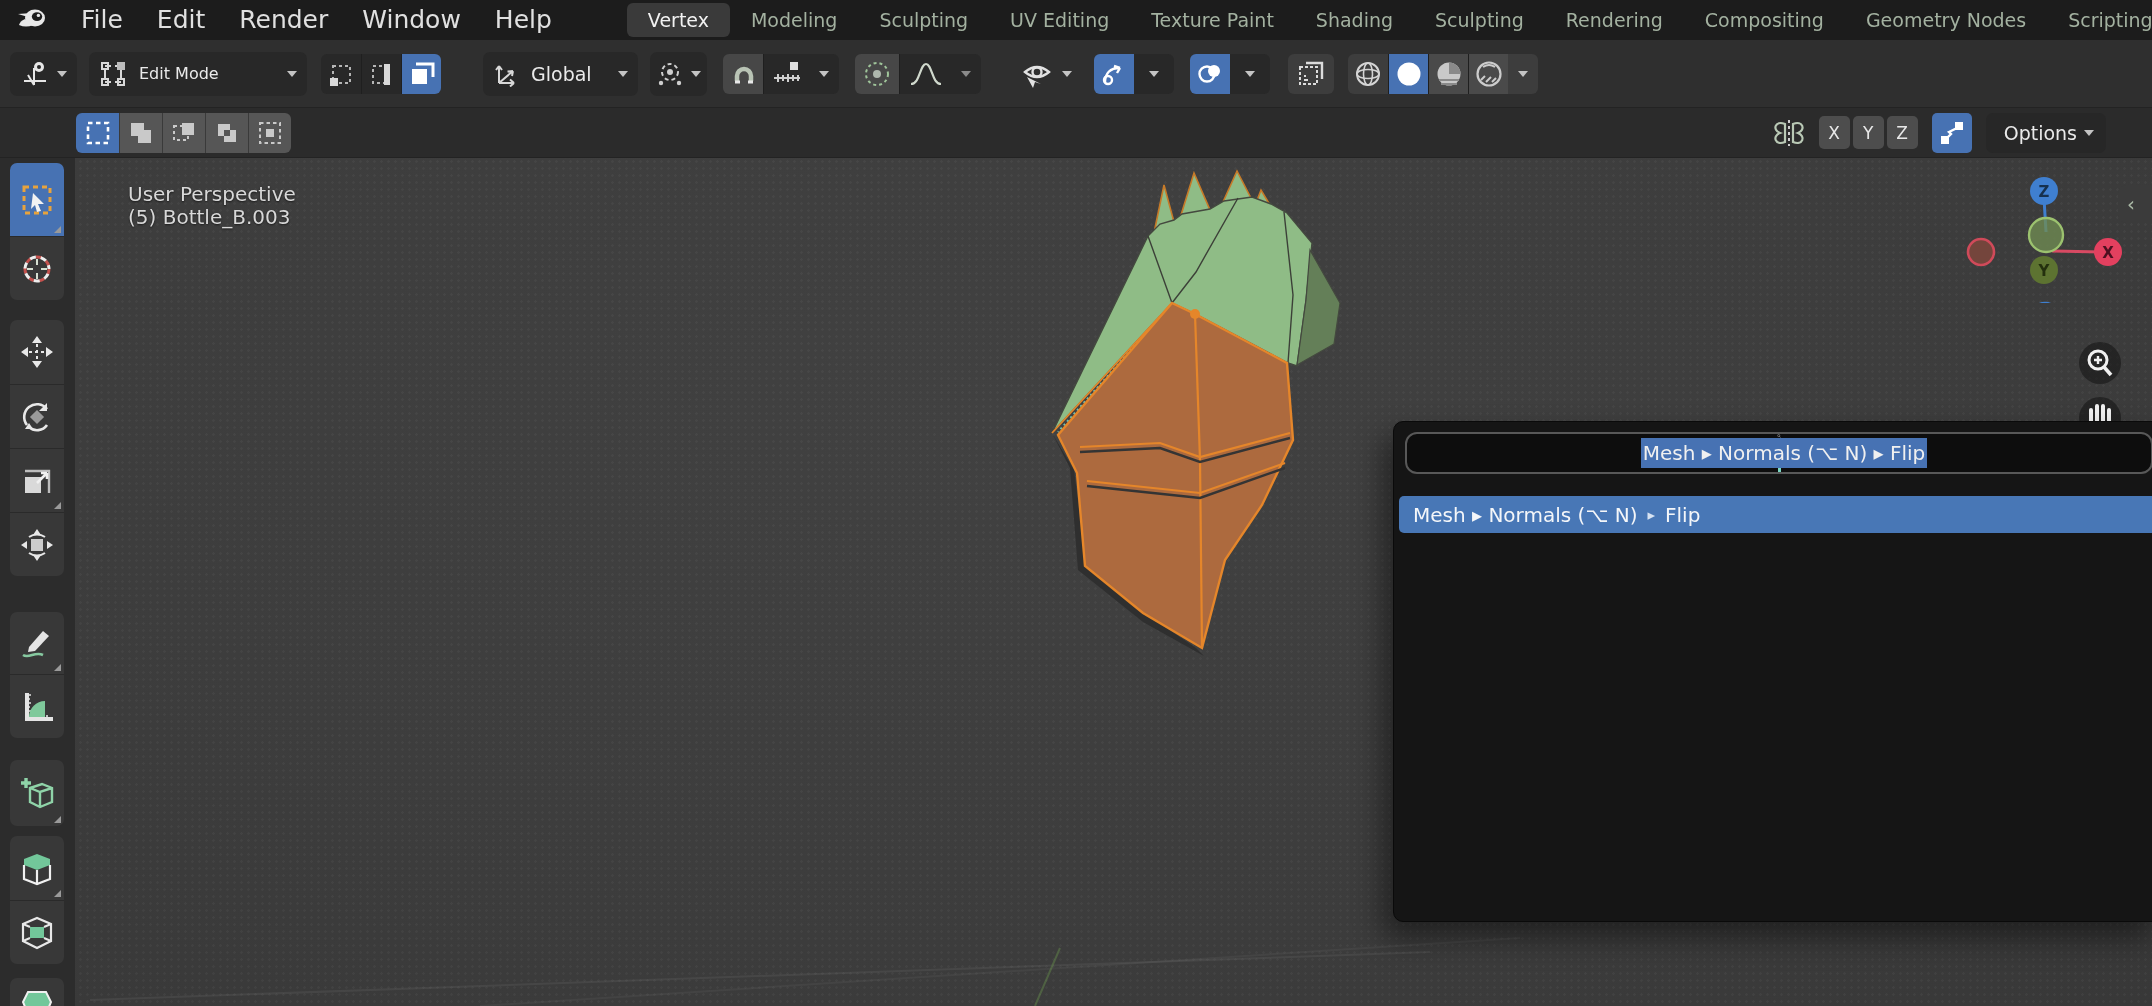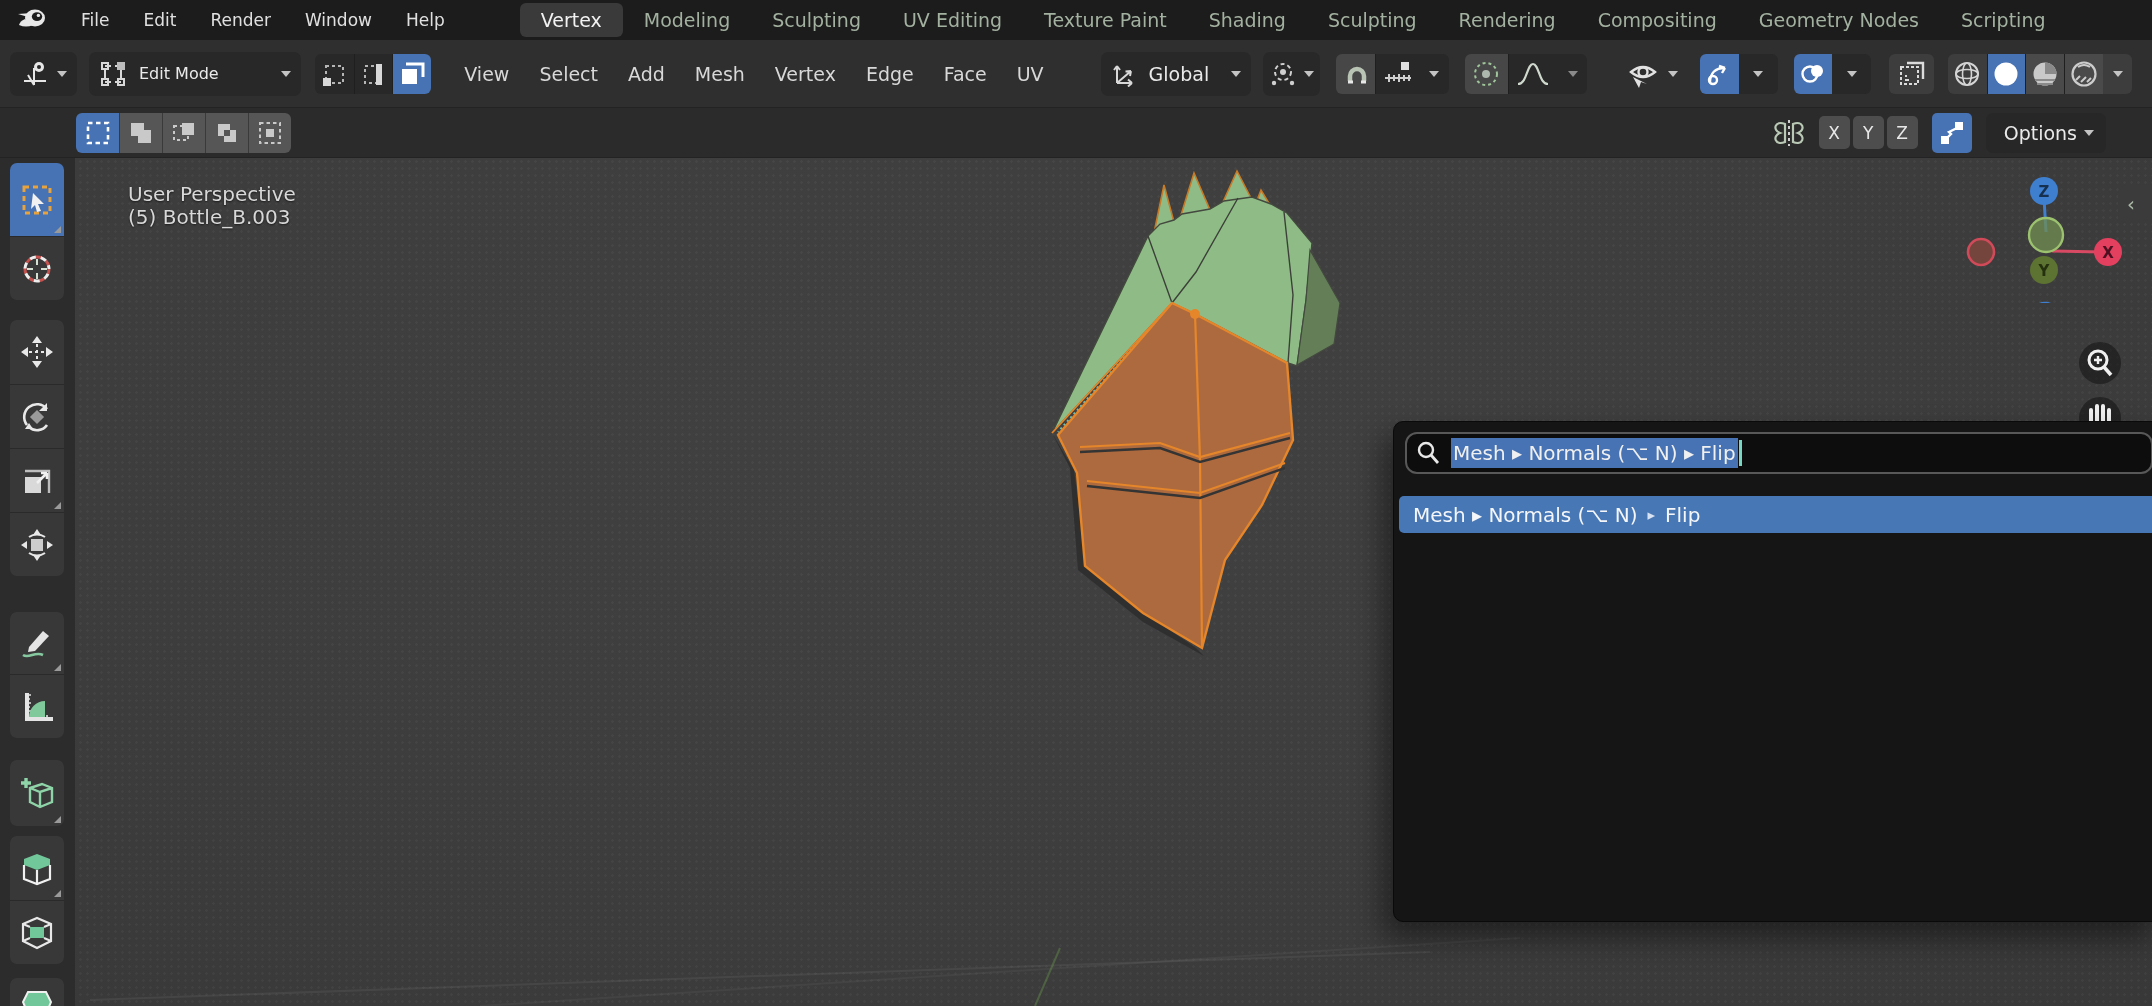--- a/index.html
+++ b/index.html
@@ -4,21 +4,21 @@
 <style>
   * { margin:0; padding:0; box-sizing:border-box; }
   html,body { width:2152px; height:1006px; overflow:hidden; background:#1c1c1c;
     font-family:"DejaVu Sans","Liberation Sans",sans-serif; color:#d8d8d8; }
   .stage { position:relative; width:2152px; height:1006px; }
 
   
   .topbar { position:absolute; left:0; top:0; width:2152px; height:40px;
     background:#1c1c1c; display:flex; align-items:center; }
   .logo { width:34px; height:30px; margin:0 14px 0 16px; flex:0 0 auto; }
-  .menu-item { padding:0 17px; font-size:17px; color:#e0e0e0; line-height:40px; cursor:default; }
+  .menu-item { padding:0 17px; font-size:25px; color:#e0e0e0; line-height:40px; cursor:default; }
   .tabs { display:flex; align-items:center; margin-left:58px; height:40px; }
   .tab { height:34px; line-height:34px; padding:0 21px; font-size:19px; color:#a3b1a0;
     border-radius:6px; white-space:nowrap; }
   .tab.active { background:#3a3a3a; color:#f2f2f2; }
 
   
   .header { position:absolute; left:0; top:40px; width:2152px; height:68px;
     background:#2f2f2f; border-bottom:1px solid #232323; display:flex; align-items:center; }
   .box { background:#282828; border-radius:7px; height:44px; display:flex;
     align-items:center; padding:0 10px; }
@@ -78,21 +78,21 @@
 
   
   .gz { font-size:15px; font-weight:bold; }
 
   
   .popup { position:absolute; left:1393px; top:421px; width:770px; height:501px;
     background:#151515; border:1px solid #0a0a0a; border-radius:10px;
     box-shadow:-10px 16px 30px rgba(0,0,0,.45); }
   .searchfield { position:absolute; left:11px; top:10px; width:748px; height:42px;
     background:#0d0d0d; border:2px solid #585858; border-radius:12px;
-    display:flex; align-items:center; padding:0 8px; }
+    display:flex; align-items:center; padding:0 8px;flex-direction:column; }
   .searchfield .q { font-size:20px; color:#f0f0f0; background:#4772b3; padding:3px 2px;
     margin-left:10px; white-space:pre; }
   .caret { width:3px; height:26px; background:#79d6c3; margin-left:1px; }
   .result-row { position:absolute; left:5px; top:74px; width:760px; height:37px;
     background:#4877b6; border-radius:5px; display:flex; align-items:center;
     padding-left:14px; color:#f4f6f9; font-size:20px; white-space:pre; }
   .result-row .sep { color:#d7e3f2; font-size:15px; padding:0 10px; }
 
   svg { display:block; }
 </style>
@@ -165,30 +165,20 @@
         </svg>
       </div>
       <div class="gbtn blue">
         <svg width="26" height="26" viewBox="0 0 26 26">
           <path d="M7 3 L24 3 L24 16" fill="none" stroke="#ffffff" stroke-width="3"></path>
           <rect x="3" y="8" width="15" height="15" fill="#ffffff"></rect>
         </svg>
       </div>
     </div>
 
-    <div style="display:flex; margin-left:18px;">
-      <div class="hmenu">View</div>
-      <div class="hmenu">Select</div>
-      <div class="hmenu">Add</div>
-      <div class="hmenu">Mesh</div>
-      <div class="hmenu">Vertex</div>
-      <div class="hmenu">Edge</div>
-      <div class="hmenu">Face</div>
-      <div class="hmenu">UV</div>
-    </div>
 
     <div class="box" style="margin-left:42px; width:155px;">
       <svg width="26" height="26" viewBox="0 0 26 26">
         <path d="M6 22 L6 5 M6 5 L3 9 M6 5 L9 9" stroke="#d8d8d8" stroke-width="2" fill="none"></path>
         <path d="M6 22 L20 10 M20 10 L14.5 10.5 M20 10 L19 15" stroke="#d8d8d8" stroke-width="2" fill="none"></path>
         <path d="M6 22 L21 22 M21 22 L17 18.5 M21 22 L17 25.5" stroke="#d8d8d8" stroke-width="2" fill="none"></path>
       </svg>
       <span style="margin-left:12px; font-size:19px; color:#eaeaea;">Global</span>
       <span class="chev" style="margin-left:auto;"></span>
     </div>

